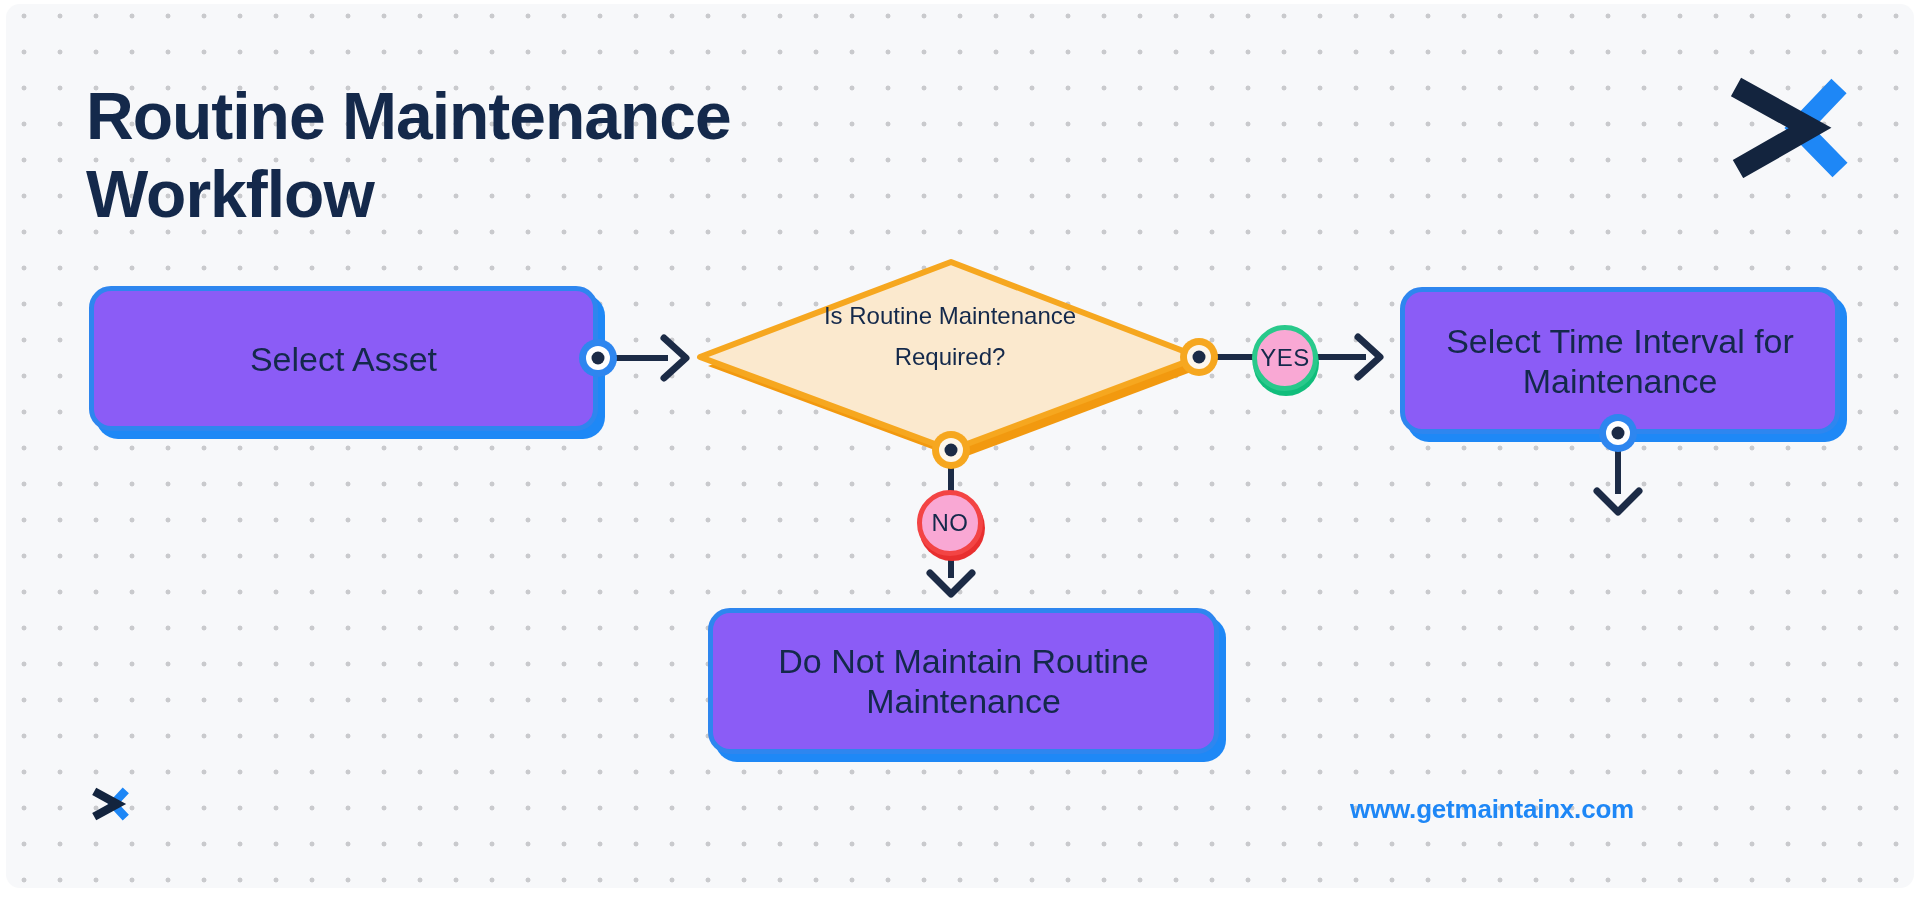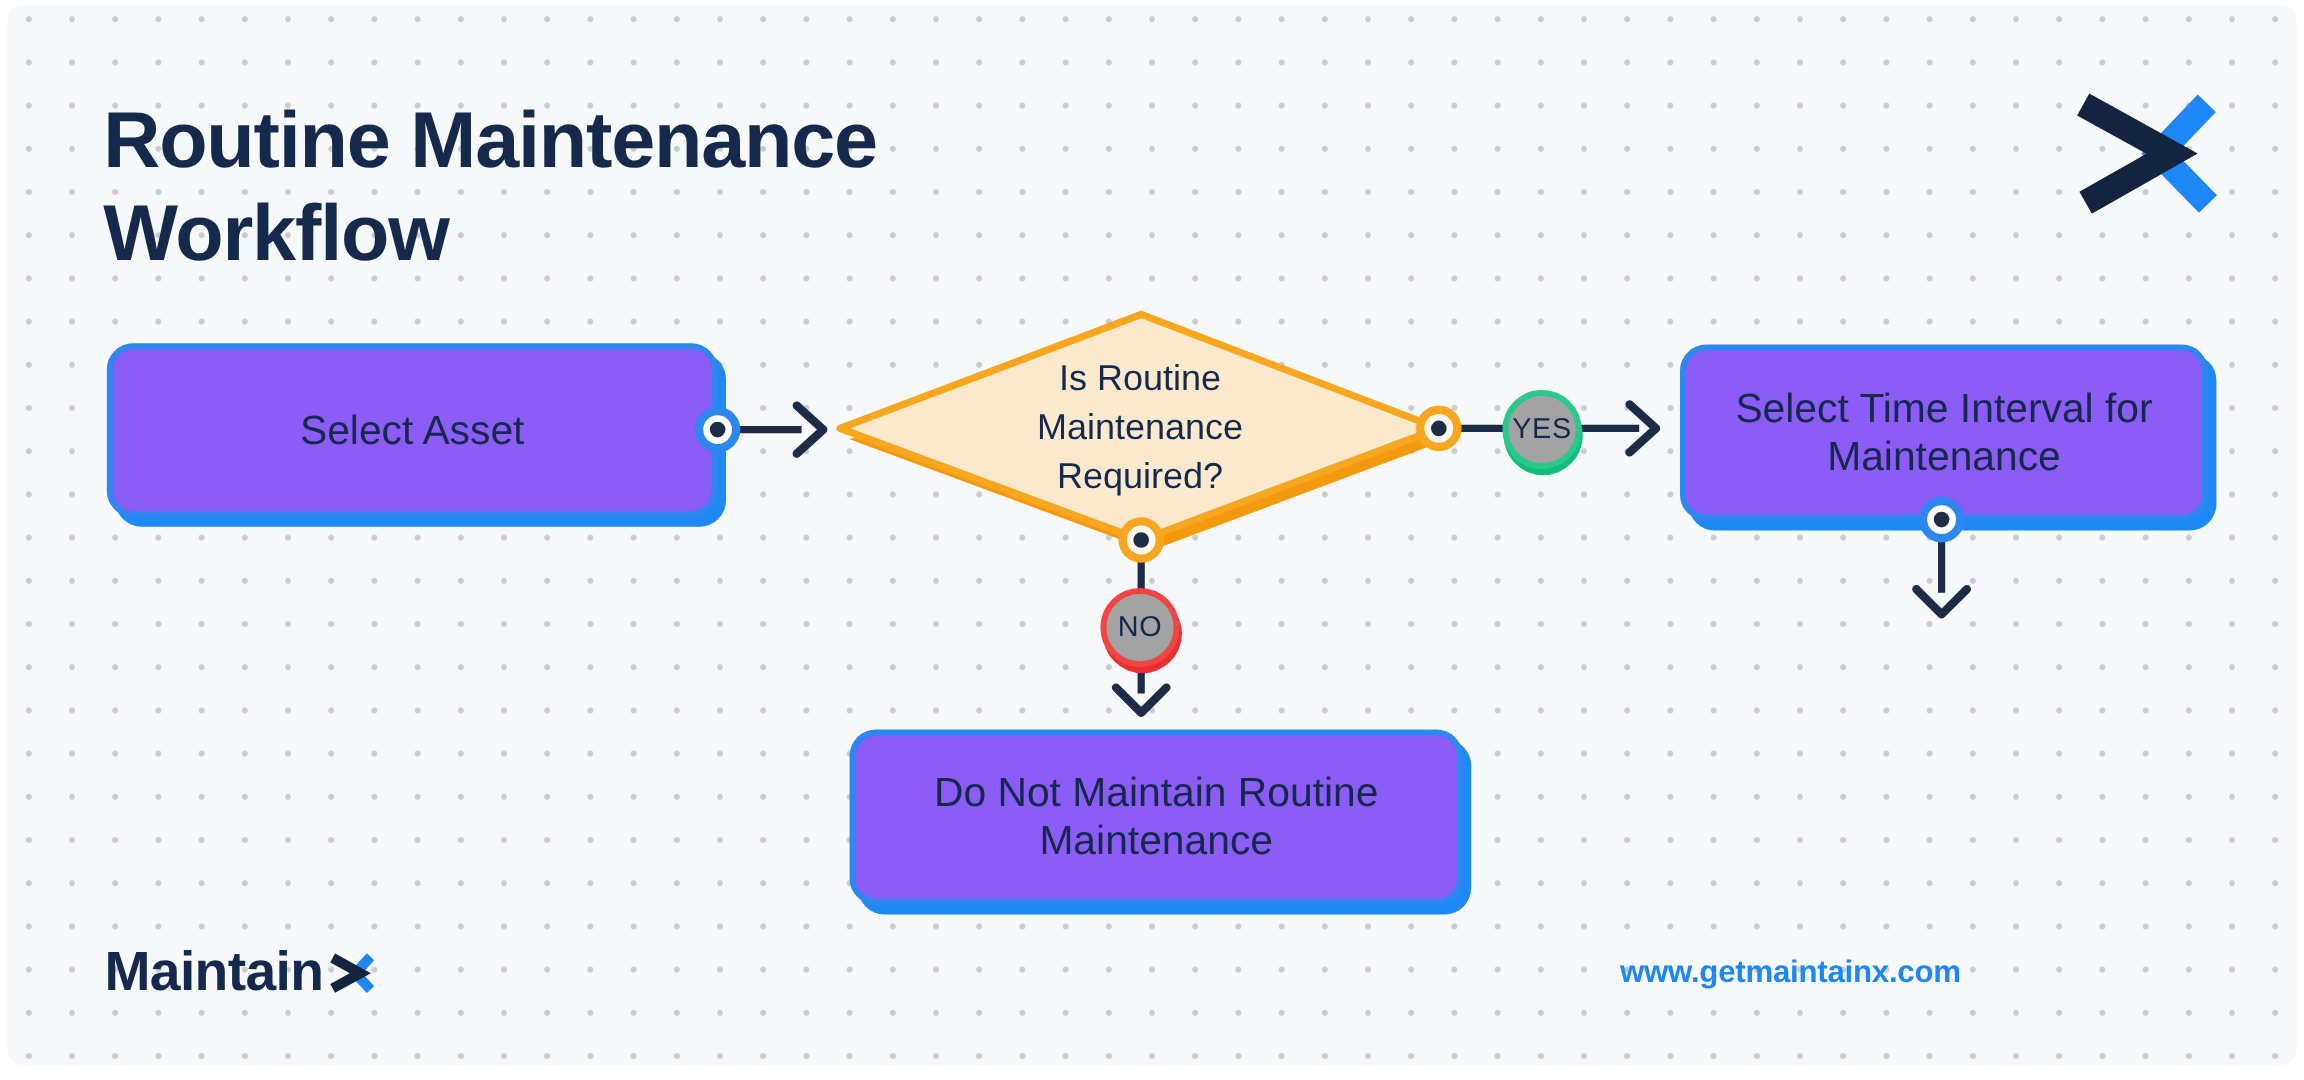--- a/index.html
+++ b/index.html
@@ -37,27 +37,27 @@
     color:#14294B;font-size:34px;line-height:40px;font-weight:500;
     padding:0 16px;
   }
   .node-select-asset{left:89px;top:286px;width:509px;height:145px;}
   .node-select-time{left:1400px;top:287px;width:440px;height:147px;justify-content:center;}
   .node-schedule{left:1400px;top:540px;width:440px;height:147px;}
   .node-do-not-schedule{left:708px;top:608px;width:511px;height:146px;}
 
   .diamond-label{
     position:absolute;left:810px;top:295px;width:280px;z-index:2;
-    text-align:center;color:#14294B;font-size:30px;line-height:41px;font-weight:500;
+    text-align:center;color:#14294B;font-size:24px;line-height:41px;font-weight:500;
   }
 
   .edge-badge{
     position:absolute;box-sizing:border-box;z-index:4;
     width:66px;height:66px;border-radius:50%;
-    background:#a3a3a3;
+    background:#f9a8d4;
     display:flex;align-items:center;justify-content:center;
     color:#14294B;font-size:24px;font-weight:500;letter-spacing:0.5px;
   }
   .badge-yes{left:1252px;top:325px;border:5px solid #29C98B;box-shadow:1px 5px 0 #10BD7B;}
   .badge-no{left:917px;top:490px;border:5px solid #F34444;box-shadow:2px 5px 0 #E82F2F;}
 
   .footer-brand{
     position:absolute;left:87px;top:782px;z-index:2;
     display:flex;align-items:center;
     color:#14294B;font-size:46px;font-weight:800;letter-spacing:-0.5px;
@@ -140,21 +140,20 @@
       <circle cx="951" cy="450" r="6.5" fill="#1C2B46"></circle>
     </g>
     <g>
       <circle cx="1618" cy="433" r="19" fill="#2E86EF"></circle>
       <circle cx="1618" cy="433" r="12" fill="#ffffff"></circle>
       <circle cx="1618" cy="433" r="6.5" fill="#1C2B46"></circle>
     </g>
   </svg>
 
   <div class="footer-brand">
-    <span>Maintain</span>
     <svg width="40" height="36" viewBox="0 0 38 34">
       <polyline points="34,4 22,17 34,30" fill="none" stroke="#1E87F6" stroke-width="8" stroke-linejoin="miter"></polyline>
       <polyline points="4,5 26,17 4,29" fill="none" stroke="#13243E" stroke-width="8" stroke-linejoin="miter"></polyline>
     </svg>
   </div>
 
   <a class="footer-link">www.getmaintainx.com</a>
 
 </div>
 

